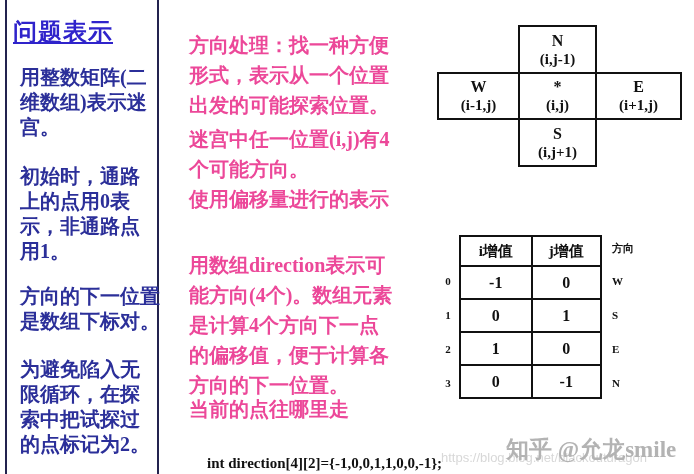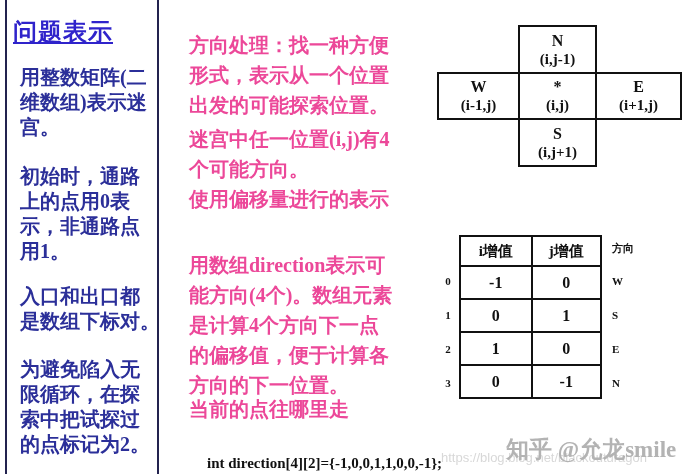--- a/index.html
+++ b/index.html
@@ -88,21 +88,21 @@
 
 <div>
   <h1 class="title">问题表示</h1>
   <p class="sp" style="top:57px">用整数矩阵(二
 维数组)表示迷
 宫。</p>
   <p class="sp" style="top:156px">初始时，通路
 上的点用0表
 示，非通路点
 用1。</p>
-  <p class="sp" style="top:276px">入口和出口都
+  <p class="sp" style="top:276px">方向的下一位置
 是数组下标对。</p>
   <p class="sp" style="top:349px">为避免陷入无
 限循环，在探
 索中把试探过
 的点标记为2。</p>
 </div>
 
 <div>
   <p class="mp" style="top:18px">方向处理：找一种方便
 形式，表示从一个位置

